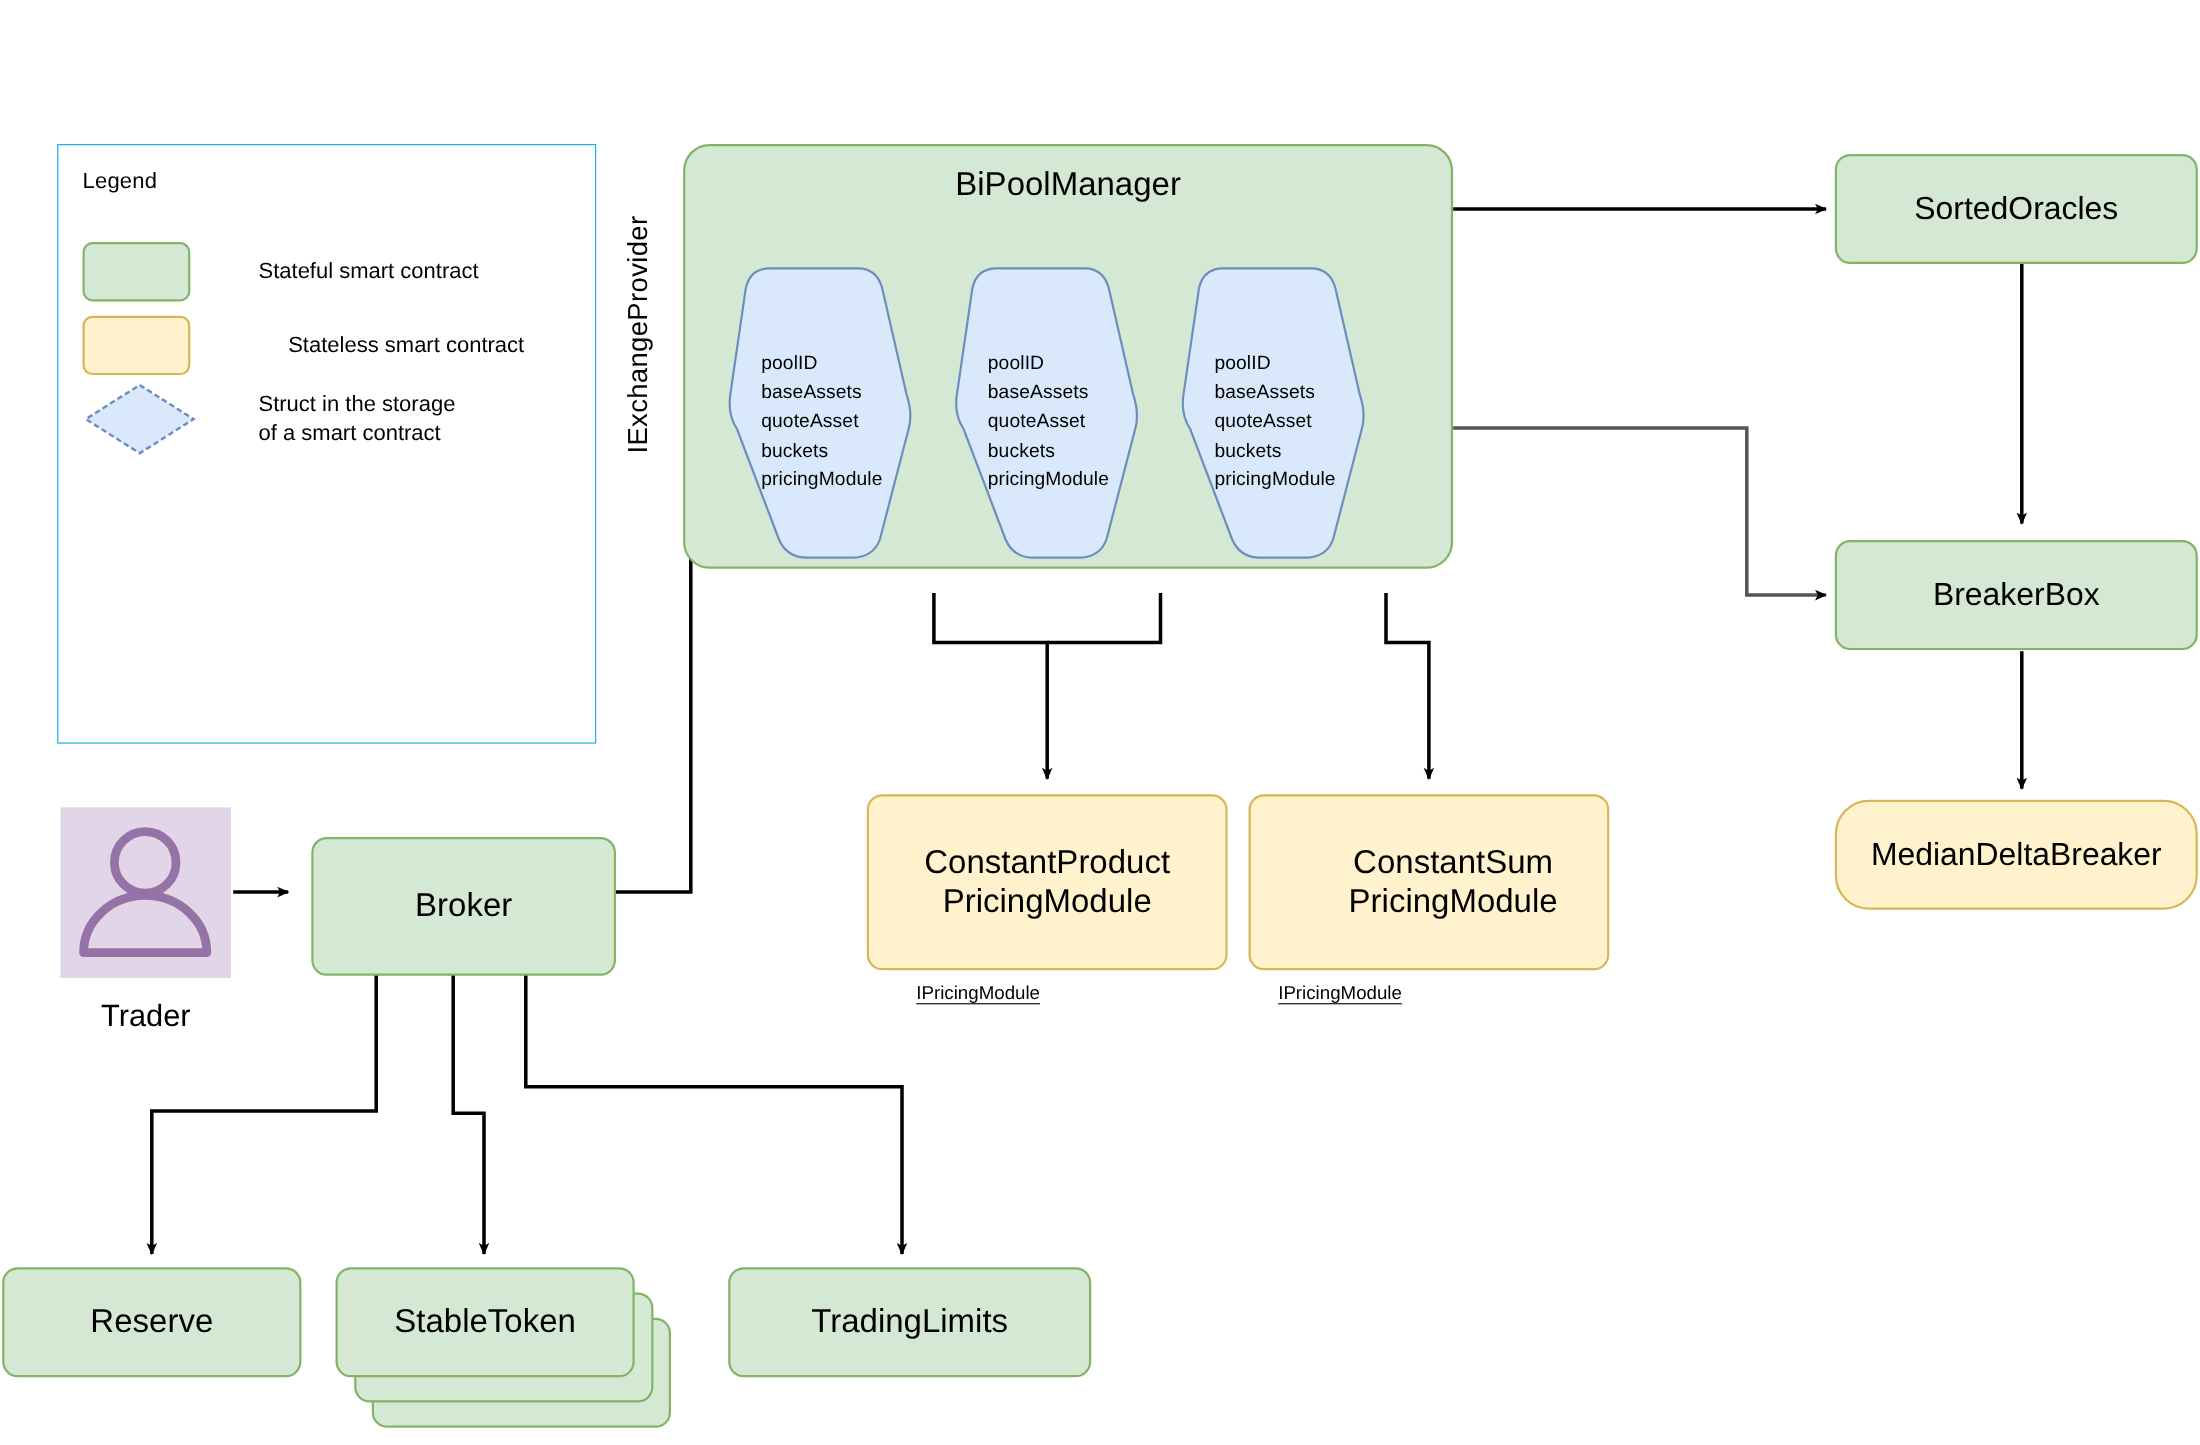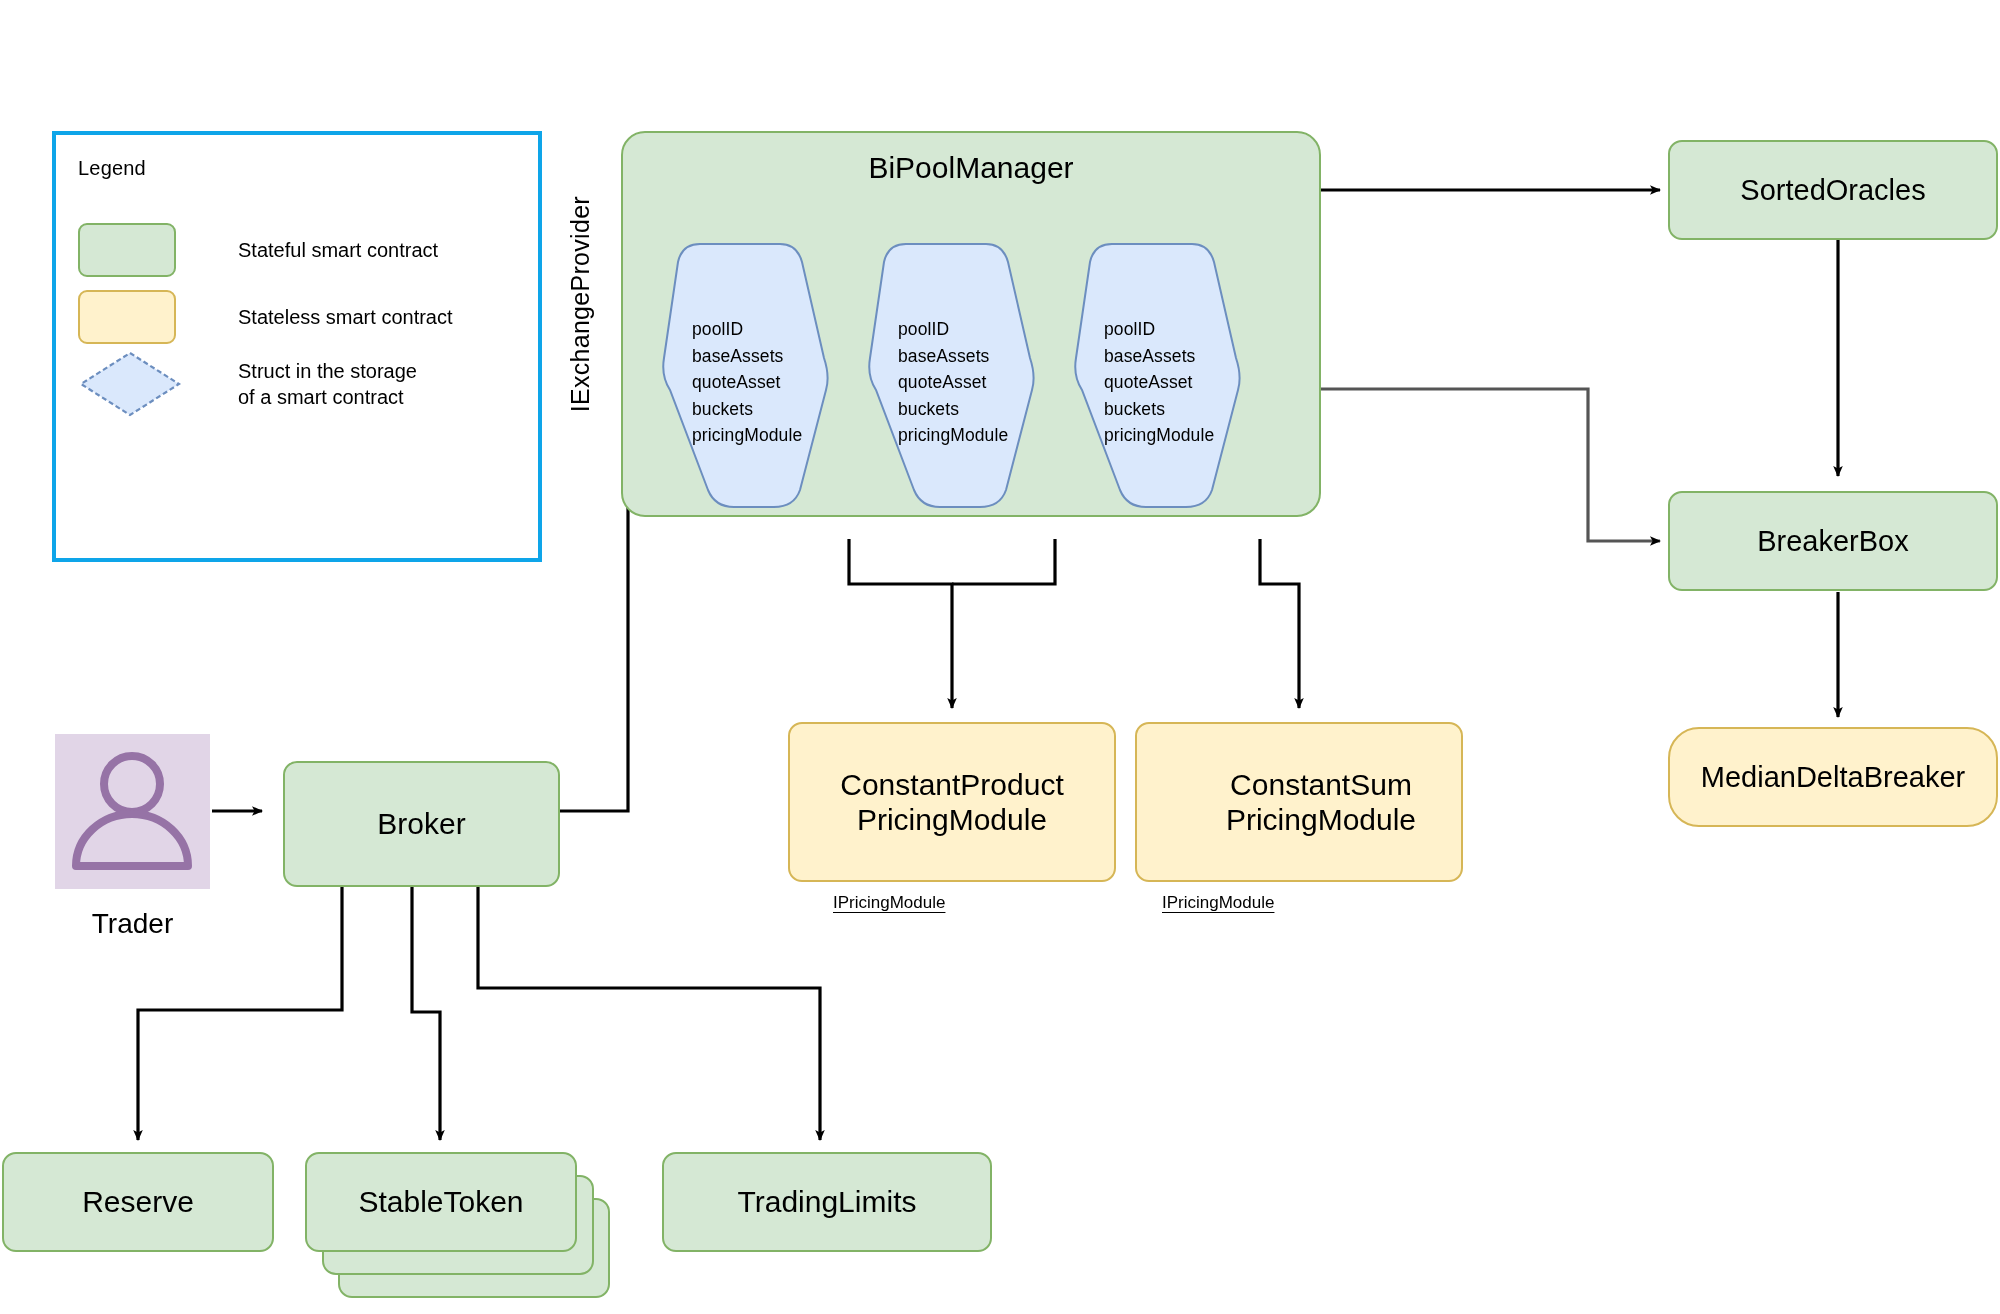--- a/index.html
+++ b/index.html
@@ -47,22 +47,22 @@
     background: #fff2cc;
     border: 2px solid #d6b656;
   }
 
   
   #legend-panel {
     position: absolute;
     left: 52px;
     top: 131px;
     width: 490px;
-    height: 431px;
-    border: 4px solid #0ea5e9;
+    height: 545px;
+    border: 1px solid #0ea5e9;
     background: #ffffff;
     box-sizing: border-box;
   }
   #legend-title {
     position: absolute;
     left: 22px;
     top: 22px;
     font-size: 20px;
     letter-spacing: .2px;
   }
@@ -216,21 +216,21 @@
   </svg>
 
   <div id="legend-panel">
     <div id="legend-title">Legend</div>
 
     <div class="legend-row" style="top:88px;">
       <div class="legend-swatch stateful"></div>
       <div class="legend-text">Stateful smart contract</div>
     </div>
 
-    <div class="legend-row" style="top:155px;">
+    <div class="legend-row" style="top:155px;gap:27px;">
       <div class="legend-swatch stateless"></div>
       <div class="legend-text">Stateless smart contract</div>
     </div>
 
     <div class="legend-row" style="top:215px;">
       <div class="legend-swatch diamond">
         <svg width="104" height="68" viewBox="0 0 104 68">
           <path d="M52,3 L101,34 L52,65 L3,34 Z" fill="#dae8fc" stroke="#6c8ebf" stroke-width="2.2" stroke-dasharray="5 3"></path>
         </svg>
       </div>

